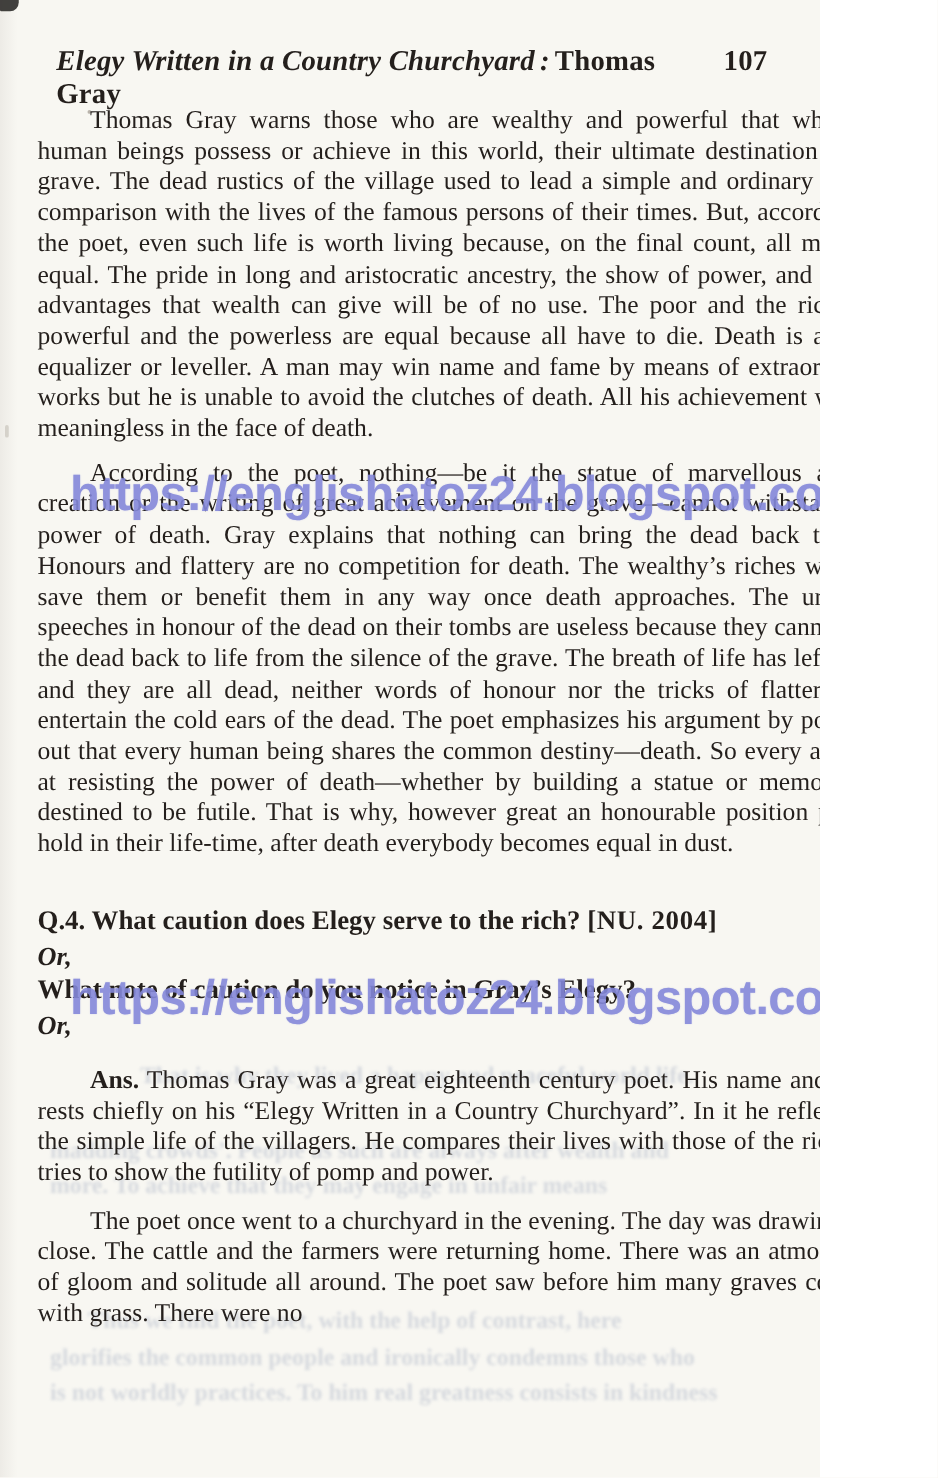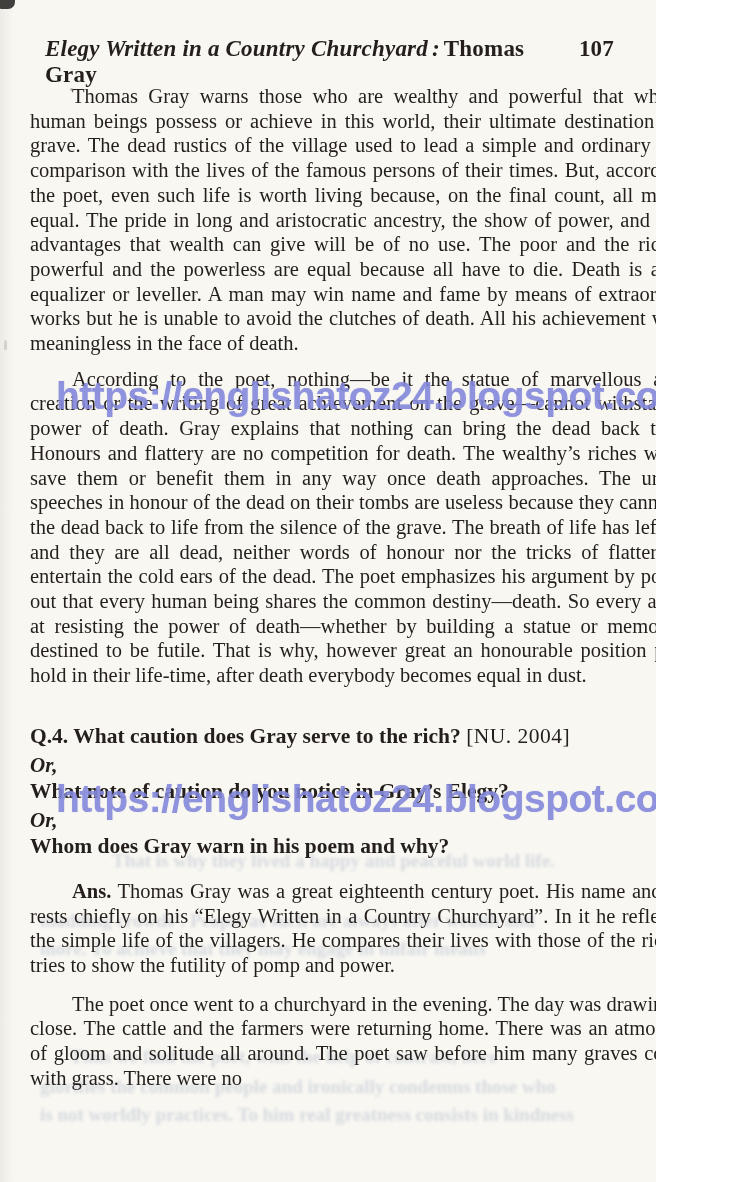--- a/index.html
+++ b/index.html
@@ -26,21 +26,21 @@
   .column{
     position:absolute;left:30px;top:84px;width:679px;
     font-size:20.5px;line-height:24.7px;
     text-align:justify;
   }
   .para{margin:0 0 11px 0;text-indent:42px;}
   .qline{
     margin:36px 0 0 0;text-indent:0;
     font-weight:bold;font-size:21.5px;line-height:25px;
   }
-  .qline .citation{font-weight:normal;letter-spacing:.5px;}
+  .qline .citation{font-weight:bold;letter-spacing:.5px;}
   .or{
     text-align:left;font-weight:bold;font-style:italic;
     font-size:21px;line-height:24px;margin:4px 0 2px 0;text-indent:0;
   }
   .altq{
     text-align:left;font-weight:bold;font-size:21.5px;
     line-height:25px;margin:2px 0;text-indent:0;
   }
   .ans-label{font-weight:bold;}
   .ans{margin-top:20px;}
@@ -94,31 +94,30 @@
   <div class="ghost" style="left:40px;top:1104px;">is not worldly practices. To him real greatness consists in kindness</div>
 
   <div class="column">
 
     <p class="para">Thomas Gray warns those who are wealthy and powerful that whatever human beings possess or achieve in this world, their ultimate destination is the grave. The dead rustics of the village used to lead a simple and ordinary life in comparison with the lives of the famous persons of their times. But, according to the poet, even such life is worth living because, on the final count, all men are equal. The pride in long and aristocratic ancestry, the show of power, and all the advantages that wealth can give will be of no use. The poor and the rich, the powerful and the powerless are equal because all have to die. Death is a great equalizer or leveller. A man may win name and fame by means of extraordinary works but he is unable to avoid the clutches of death. All his achievement will be meaningless in the face of death.</p>
 
     <p class="para">According to the poet, nothing—be it the statue of marvellous artistic creation or the writing of great achievement on the grave—cannot withstand the power of death. Gray explains that nothing can bring the dead back to life. Honours and flattery are no competition for death. The wealthy’s riches will not save them or benefit them in any way once death approaches. The urn and speeches in honour of the dead on their tombs are useless because they cannot call the dead back to life from the silence of the grave. The breath of life has left them and they are all dead, neither words of honour nor the tricks of flattery will entertain the cold ears of the dead. The poet emphasizes his argument by pointing out that every human being shares the common destiny—death. So every attempt at resisting the power of death—whether by building a statue or memorial is destined to be futile. That is why, however great an honourable position people hold in their life-time, after death everybody becomes equal in dust.</p>
 
     <p class="qline">
       <span>Q.4.</span>
-      <span>What caution does Gray serve to the rich?</span>
+      <span>What caution does Elegy serve to the rich?</span>
       <span class="citation">[NU. 2004]</span>
     </p>
 
     <p class="or">Or,</p>
 
     <p class="altq">What note of caution do you notice in Gray’s Elegy?</p>
 
     <p class="or">Or,</p>
 
-    <p class="altq">Whom does Gray warn in his poem and why?</p>
 
     <p class="para ans">
       <span class="ans-label">Ans.</span>
       <span>Thomas Gray was a great eighteenth century poet. His name and fame rests chiefly on his “Elegy Written in a Country Churchyard”. In it he reflects on the simple life of the villagers. He compares their lives with those of the rich and tries to show the futility of pomp and power.</span>
     </p>
 
     <p class="para closing">The poet once went to a churchyard in the evening. The day was drawing to a close. The cattle and the farmers were returning home. There was an atmosphere of gloom and solitude all around. The poet saw before him many graves covered with grass. There were no</p>
 
   </div>
 

